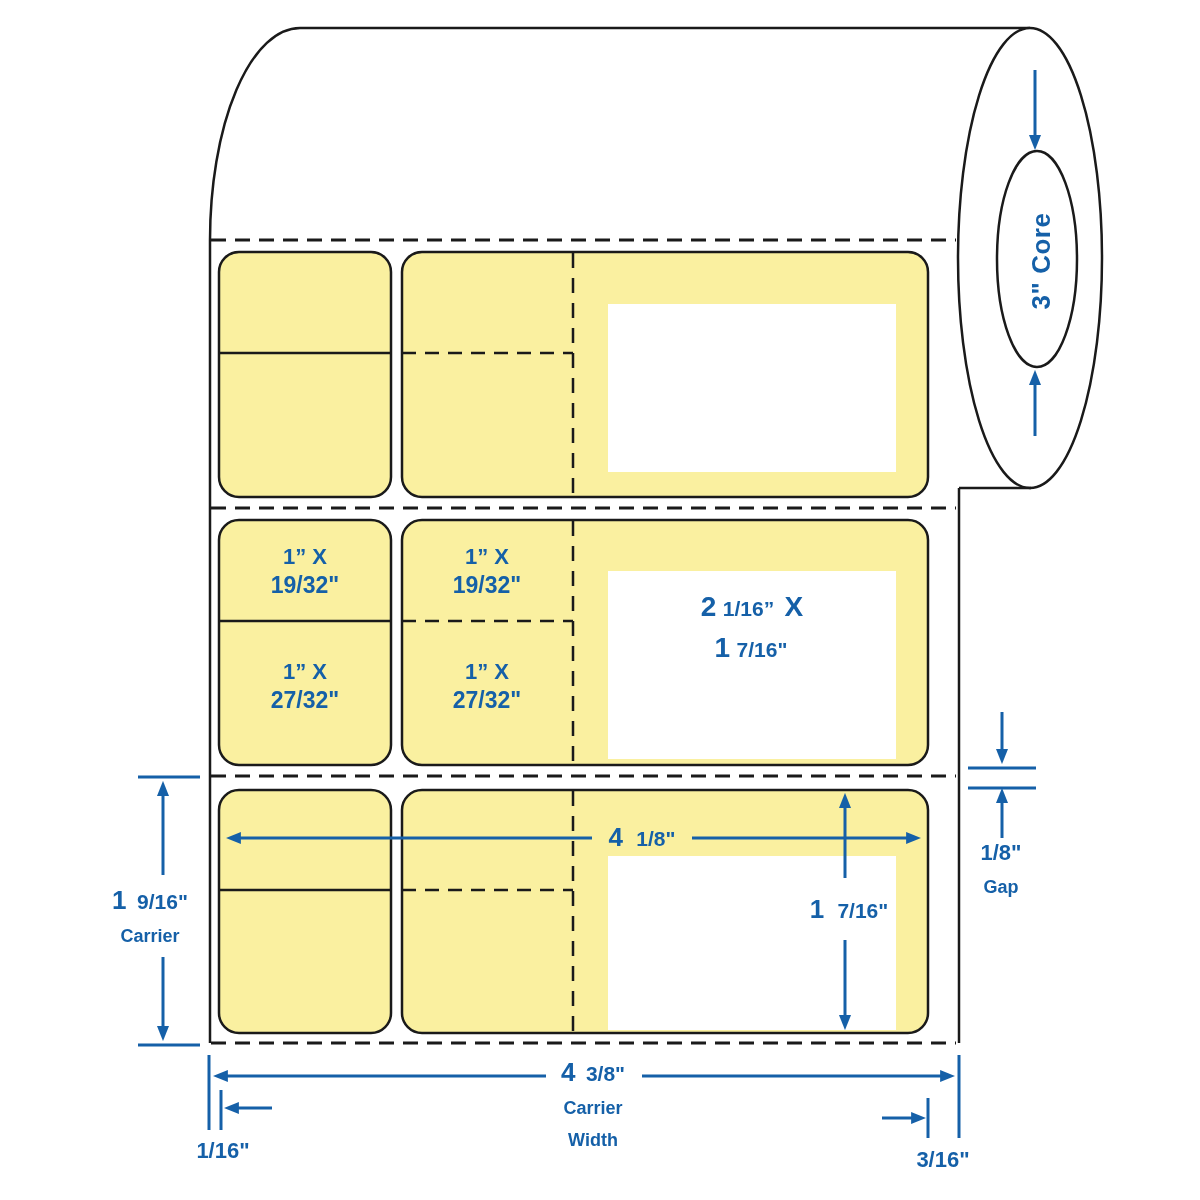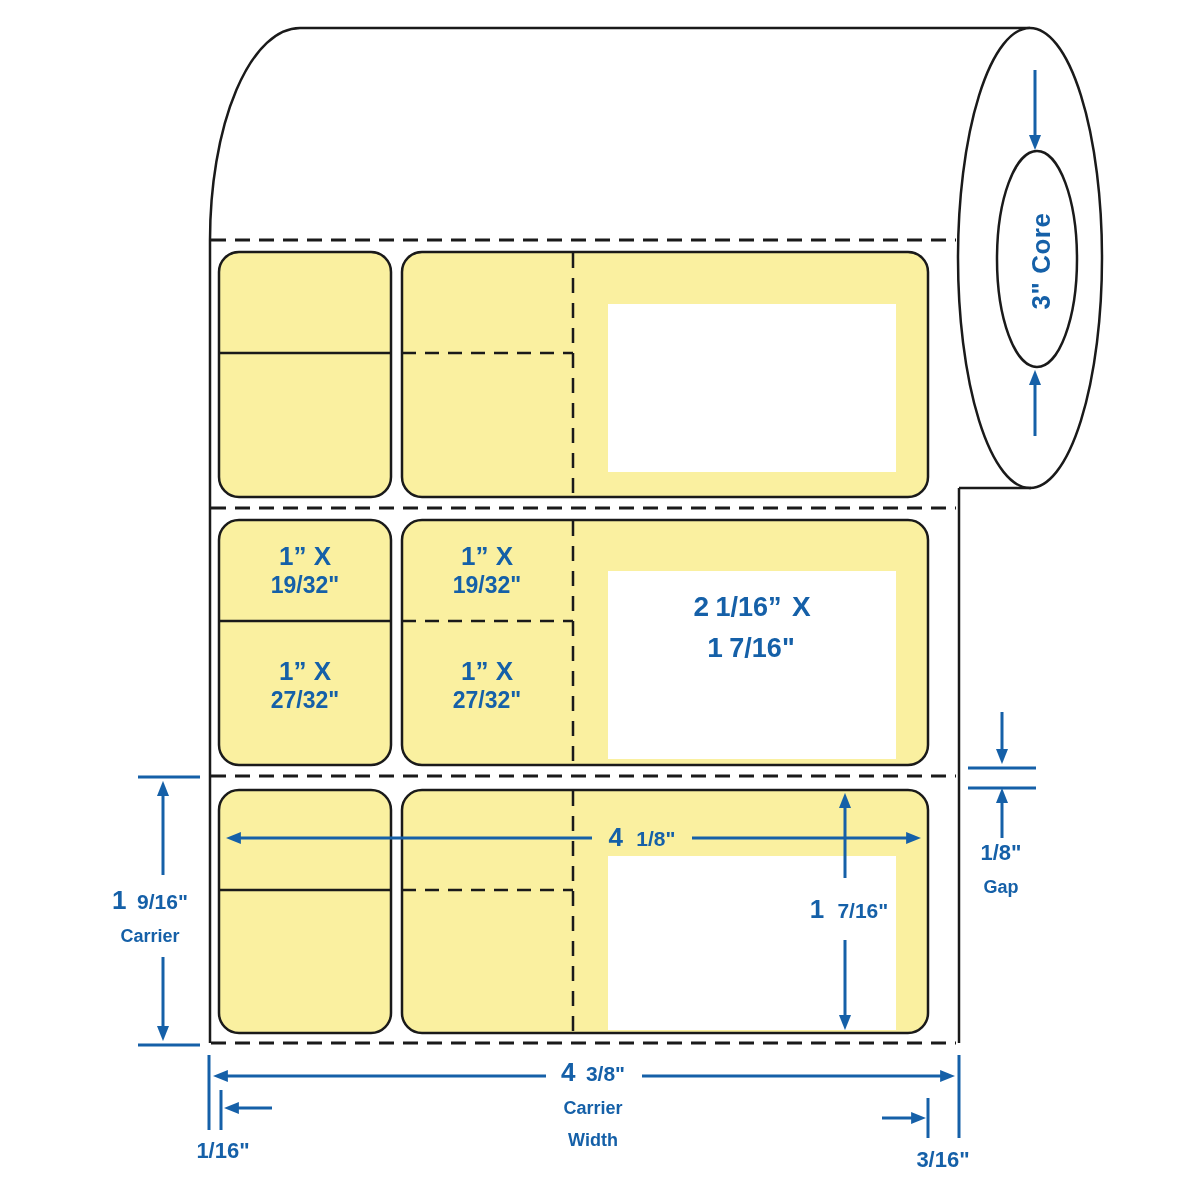--- a/index.html
+++ b/index.html
@@ -4,25 +4,25 @@
 <style>
   html,body{margin:0;padding:0;background:#fff;}
   .stage{
     position:relative;width:1200px;height:1200px;background:#ffffff;overflow:hidden;
     font-family:"Liberation Sans",sans-serif;font-weight:700;color:#1560A8;
   }
   .stage svg{position:absolute;left:0;top:0;}
   .txt{position:absolute;transform:translate(-50%,-50%);text-align:center;white-space:nowrap;}
   .core-label{transform:translate(-50%,-50%) rotate(-90deg);font-size:26px;letter-spacing:.5px;}
   .lab-block{line-height:29px;}
-  .lab1{font-size:26px;}
+  .lab1{font-size:22px;}
   .lab2{font-size:23px;}
   .print-block{line-height:37px;}
   .plead{font-size:28px;}
-  .pfrac{font-size:27px;margin:4px 2px;}
+  .pfrac{font-size:21px;margin:4px 2px;}
   .ptail{font-size:28px;margin-left:4px;}
   .dim-line{font-size:26px;}
   .lead{font-size:26px;}
   .frac{font-size:21px;margin-left:6px;}
   .word{font-size:18px;}
   .small-dim{font-size:22px;}
   .rep-block{line-height:32px;}
   .gap-block{line-height:34px;}
   .car-block{line-height:32px;}
 </style>

